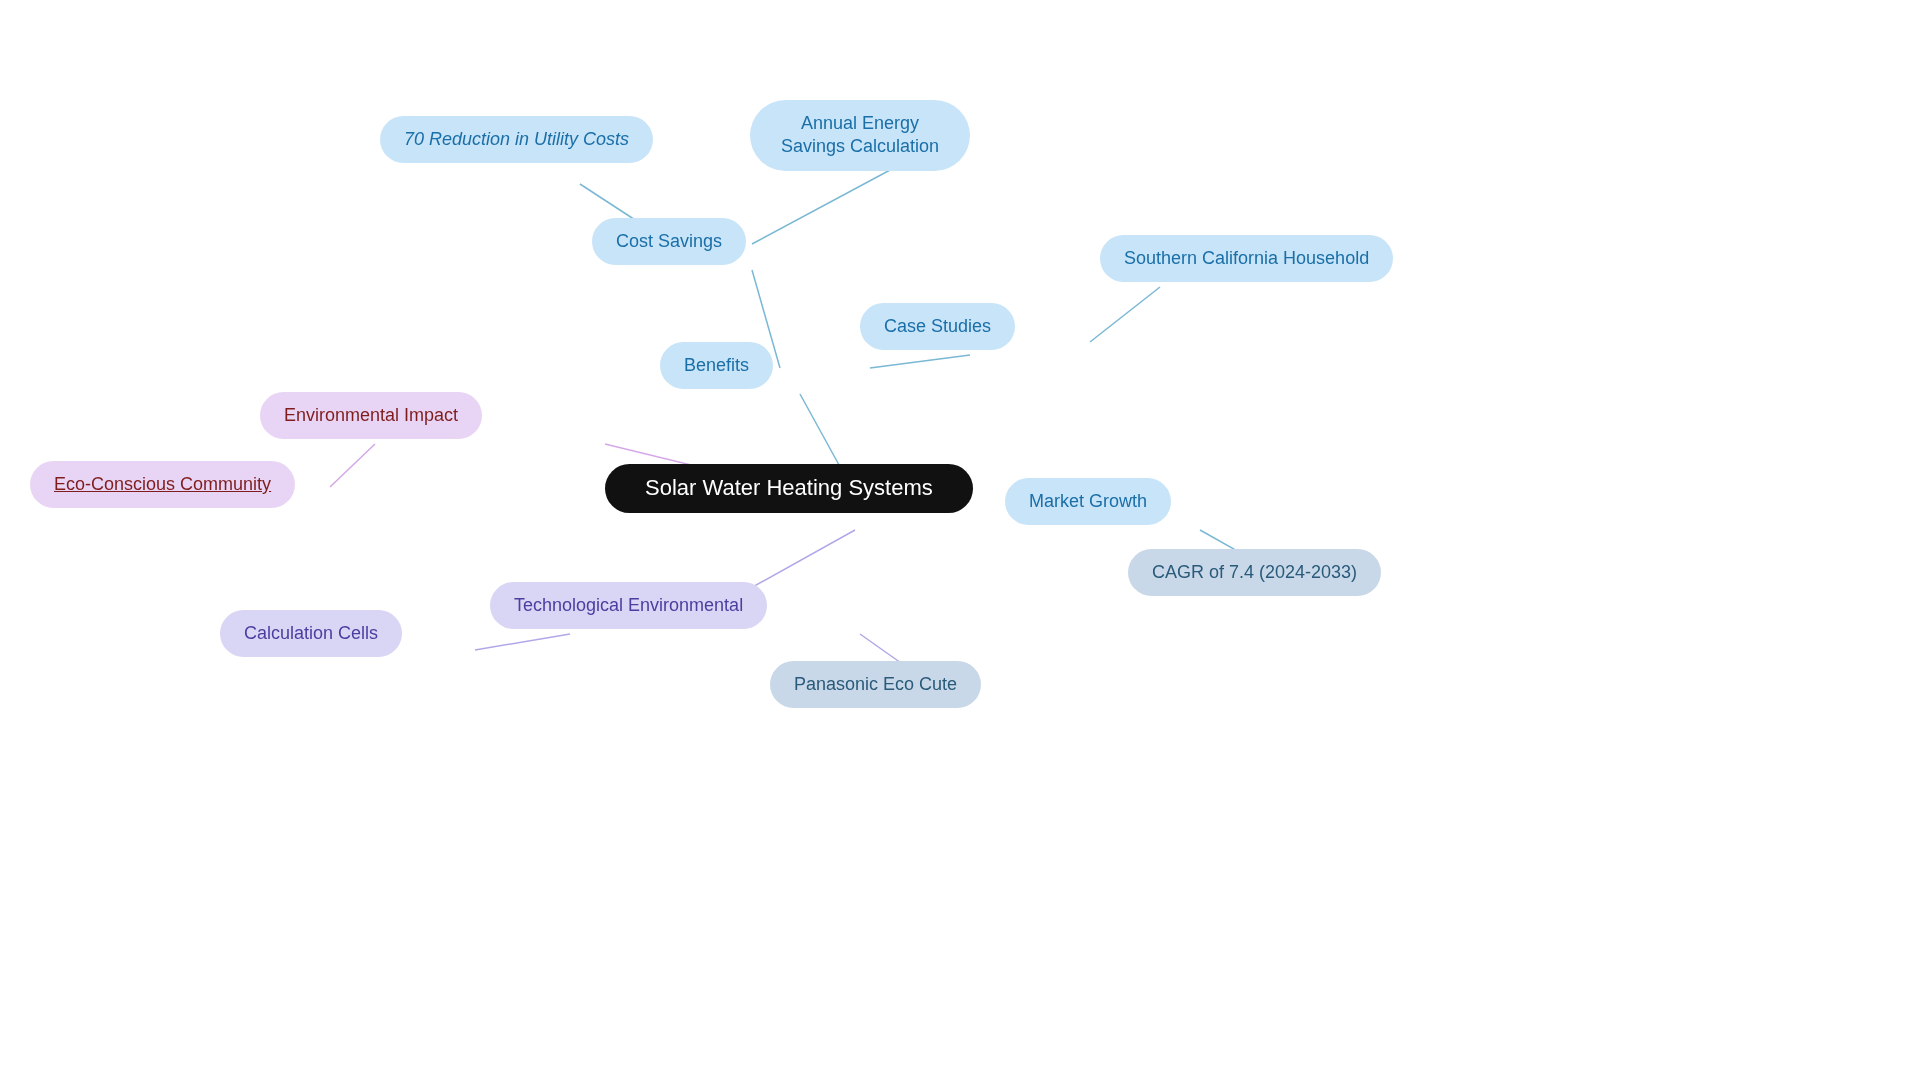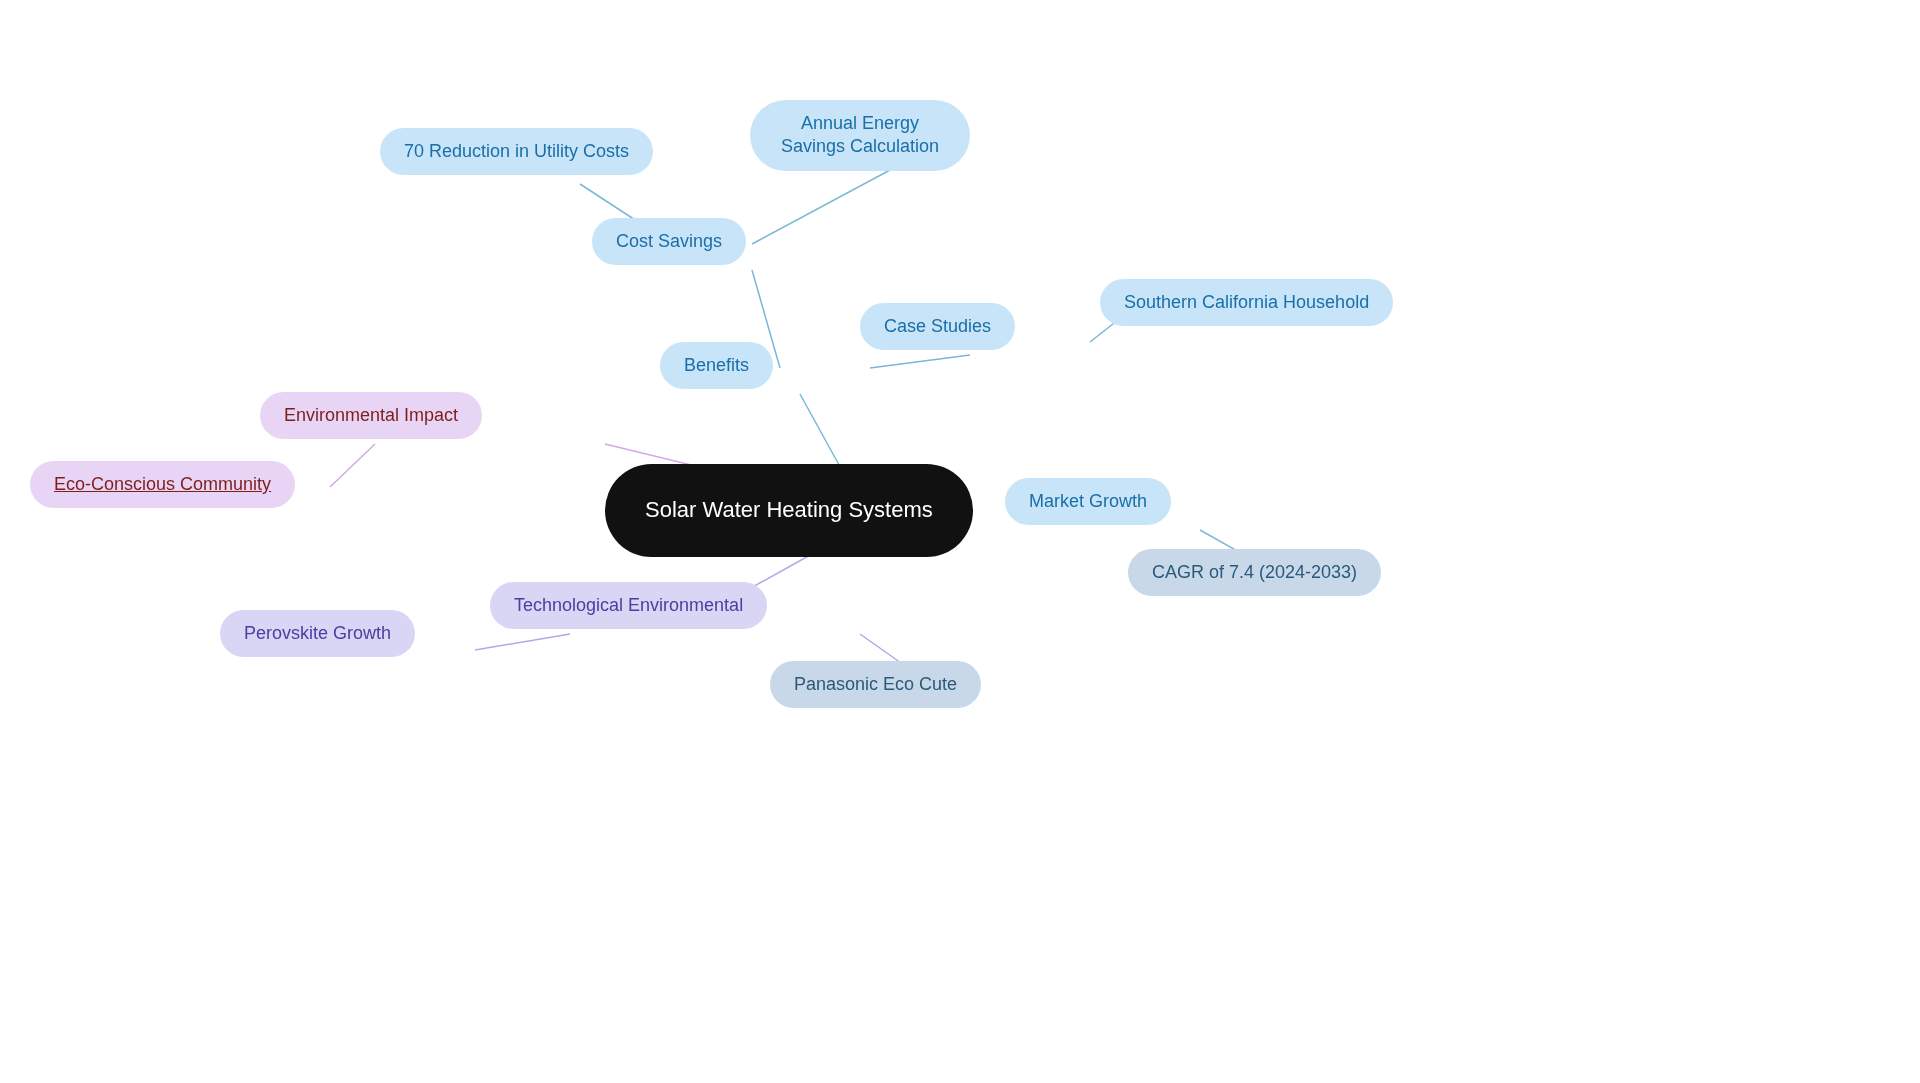--- a/index.html
+++ b/index.html
@@ -30,21 +30,21 @@
       padding: 12px 24px;
       font-size: 18px;
       line-height: 1.3;
       white-space: nowrap;
     }
     .node-center {
       background: #111111;
       color: #ffffff;
       font-size: 22px;
       font-weight: 500;
-      padding: 32px 40px;
+      padding: 10px 40px;
       white-space: nowrap;
     }
     .node-blue {
       background: #c8e4f8;
       color: #1a6fa8;
       font-weight: 400;
     }
     .node-purple {
       background: #e8d5f5;
       color: #7f1d1d;
@@ -99,31 +99,31 @@
 
 <div class="node node-center" style="left: 605px; top: 464px;">Solar Water Heating Systems</div>
 
 <div class="node node-blue" style="left: 660px; top: 342px;">Benefits</div>
 
 <div class="node node-blue" style="left: 592px; top: 218px;">Cost Savings</div>
 
 <div class="node node-blue node-multi" style="left: 750px; top: 100px; width: 220px; white-space: normal;">Annual Energy Savings
 Calculation</div>
 
-<div class="node node-blue" style="left: 380px; top: 128px;">70 Reduction in Utility Costs</div>
+<div class="node node-blue" style="left: 380px; top: 116px; font-style: italic;">70 Reduction in Utility Costs</div>
 
 <div class="node node-blue" style="left: 860px; top: 303px;">Case Studies</div>
 
-<div class="node node-blue" style="left: 1100px; top: 235px; margin-top: 44px;">Southern California Household</div>
+<div class="node node-blue" style="left: 1100px; top: 235px;">Southern California Household</div>
 
 <div class="node node-purple" style="left: 260px; top: 392px;">Environmental Impact</div>
 
 <div class="node node-purple" style="left: 30px; top: 461px; text-decoration: underline;">Eco-Conscious Community</div>
 
 <div class="node node-blue" style="left: 1005px; top: 478px;">Market Growth</div>
 
 <div class="node node-blue-gray" style="left: 1128px; top: 549px;">CAGR of 7.4 (2024-2033)</div>
 
 <div class="node node-lavender" style="left: 490px; top: 582px;">Technological Environmental</div>
 
-<div class="node node-lavender" style="left: 220px; top: 610px;">Perovskite Growth</div>
+<div class="node node-lavender" style="left: 220px; top: 610px;">Calculation Cells</div>
 
 <div class="node node-blue-gray" style="left: 770px; top: 661px;">Panasonic Eco Cute</div>
 
 </body></html>

